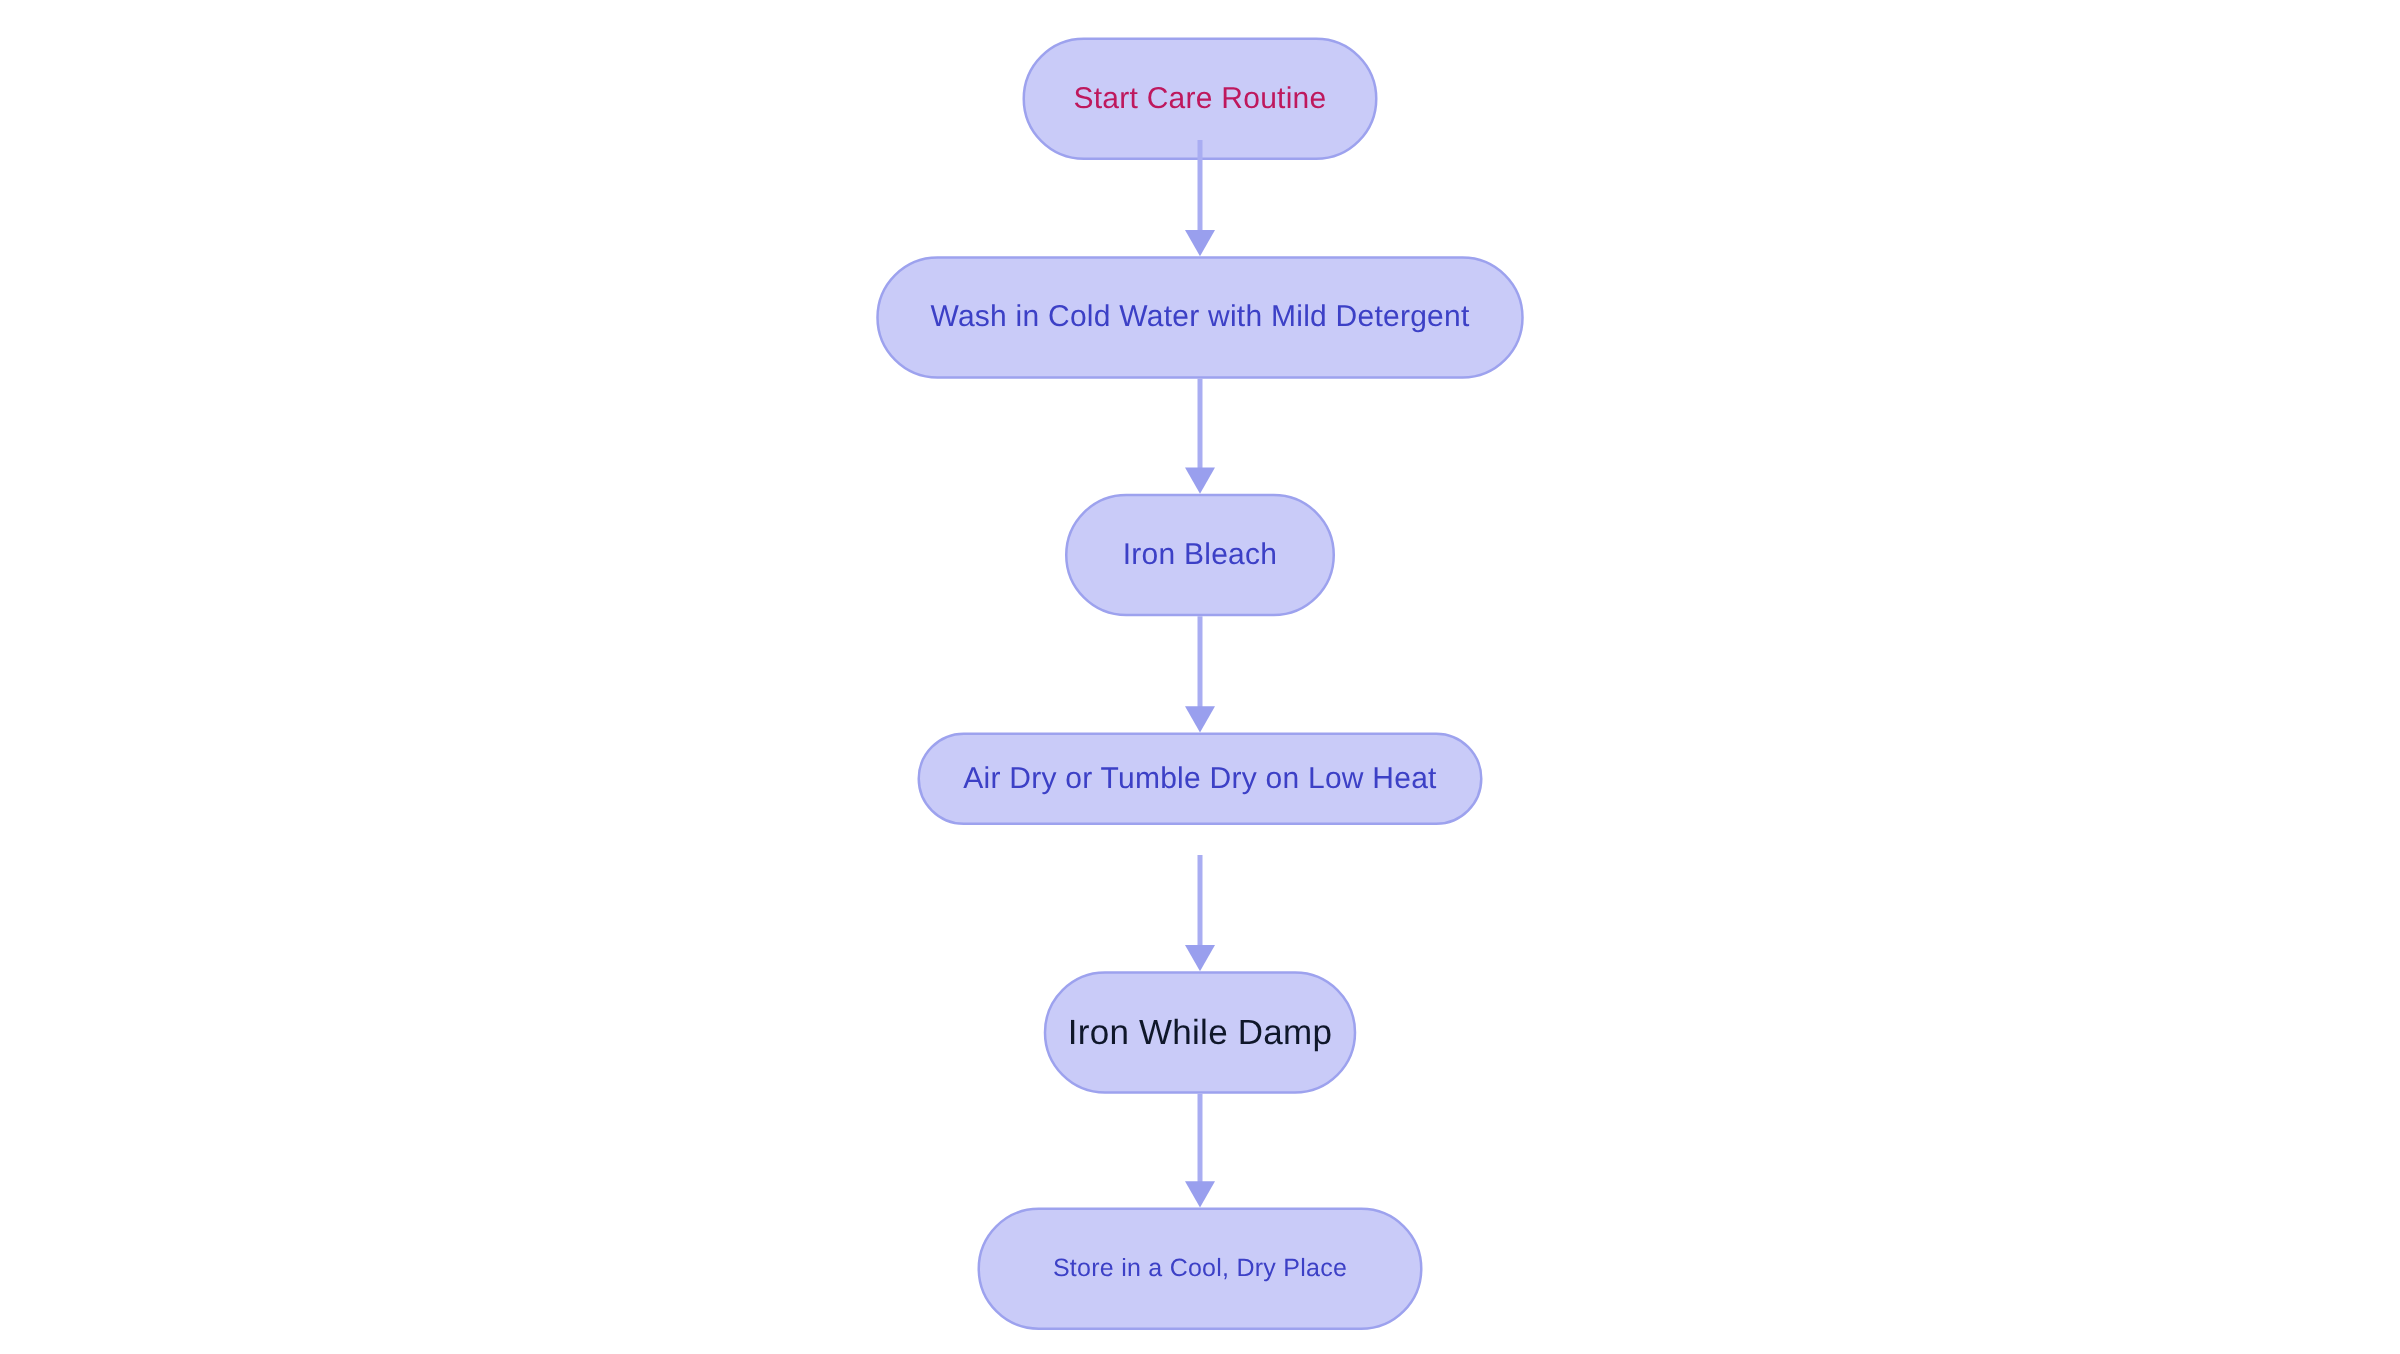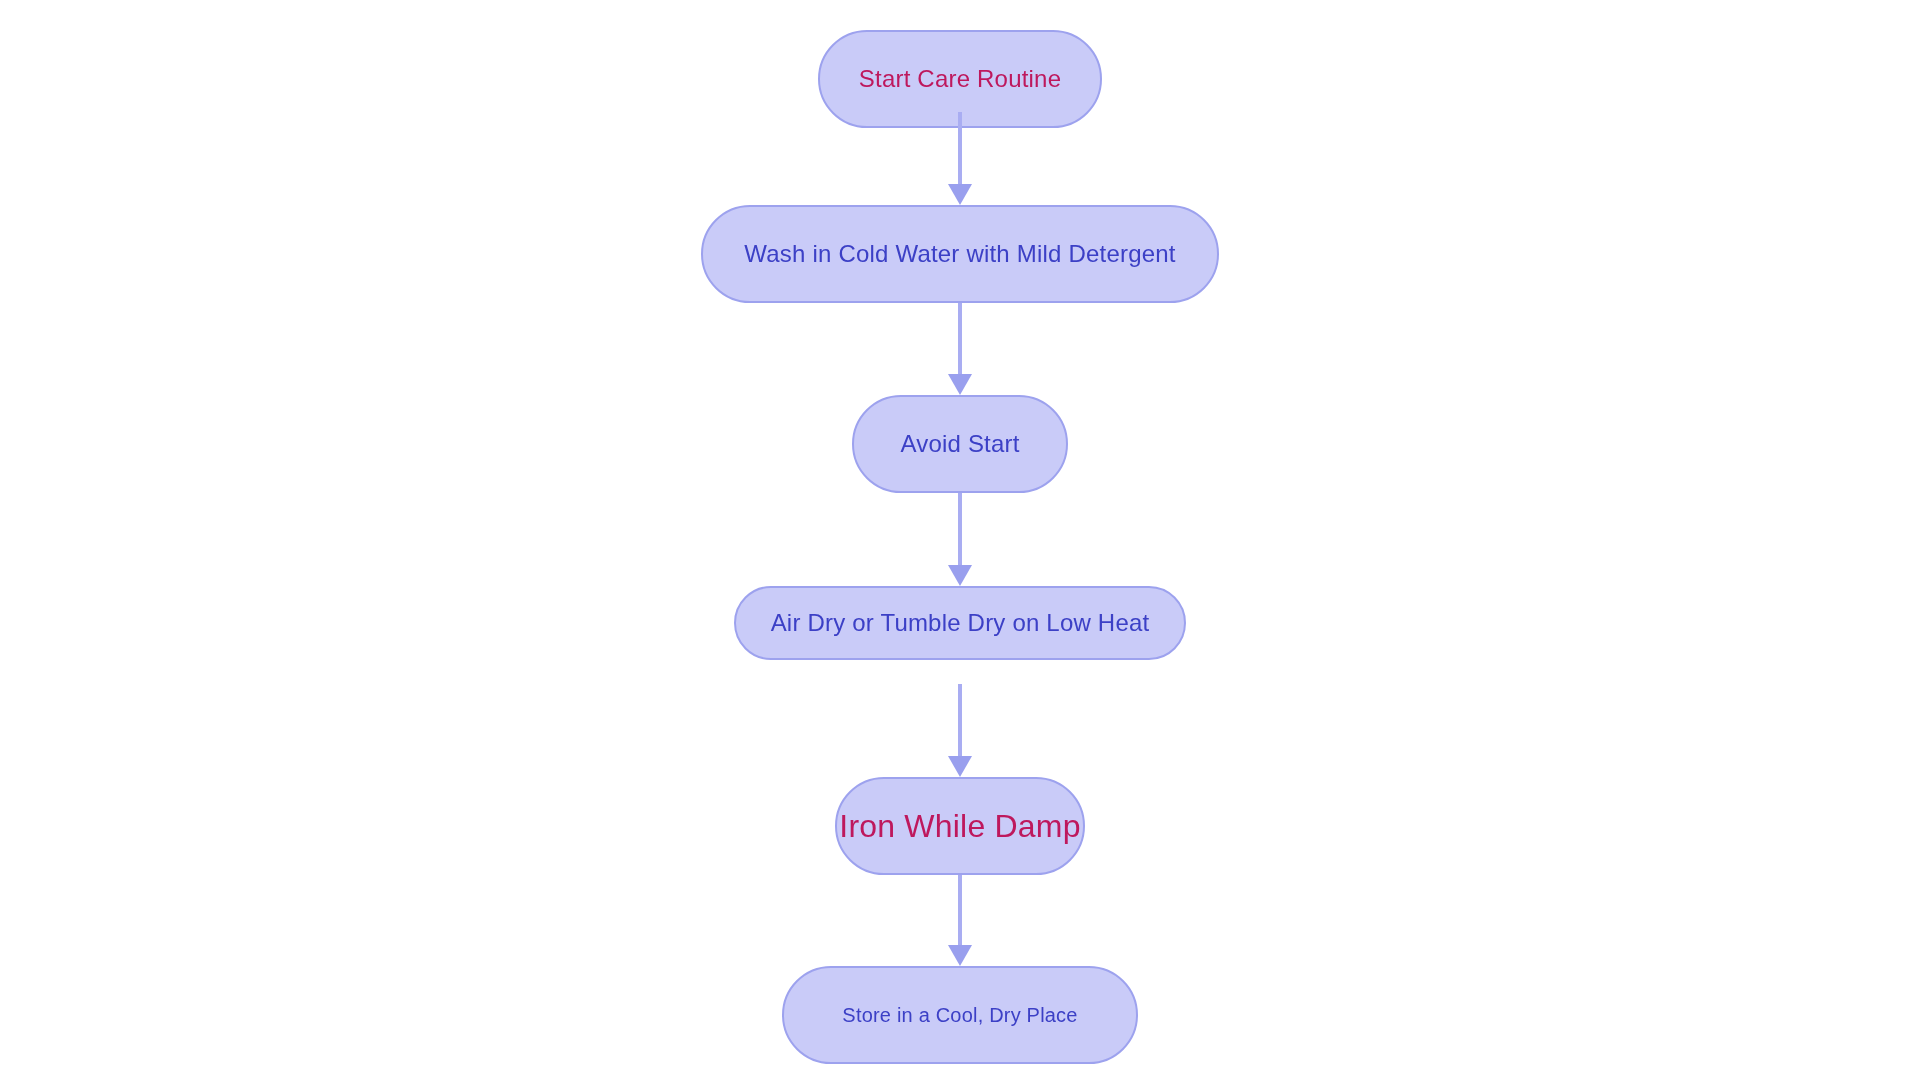--- a/index.html
+++ b/index.html
@@ -39,26 +39,26 @@
 <body>
 
 <div class="canvas" id="canvas" style="width: 1920px; height: 1083px; background: rgb(255, 255, 255);">
     <div class="node" style="left: 818px; top: 14px; width: 284px; height: 98px; background: rgb(201, 203, 248); border: 2px solid rgb(157, 162, 238); border-radius: 49px; color: #be185d; font-size: 24px; margin-top: 16px;">
       <span>Start Care Routine</span>
     </div>
     <div class="node" style="left: 701px; top: 205px; width: 518px; height: 98px; background: rgb(201, 203, 248); border: 2px solid rgb(157, 162, 238); border-radius: 49px; color: rgb(60, 64, 198); font-size: 24px; text-align: right;">
       <span>Wash in Cold Water with Mild Detergent</span>
     </div>
     <div class="node" style="left: 852px; top: 395px; width: 216px; height: 98px; background: rgb(201, 203, 248); border: 2px solid rgb(157, 162, 238); border-radius: 49px; color: rgb(60, 64, 198); font-size: 24px;">
-      <span>Avoid Start</span>
+      <span>Iron Bleach</span>
     </div>
     <div class="node" style="left: 734px; top: 586px; width: 452px; height: 74px; background: rgb(201, 203, 248); border: 2px solid rgb(157, 162, 238); border-radius: 49px; color: rgb(60, 64, 198); font-size: 24px;">
       <span>Air Dry or Tumble Dry on Low Heat</span>
     </div>
-    <div class="node" style="left: 835px; top: 777px; width: 250px; height: 98px; background: rgb(201, 203, 248); border: 2px solid rgb(157, 162, 238); border-radius: 49px; color: #be185d; font-size: 32px;">
+    <div class="node" style="left: 835px; top: 777px; width: 250px; height: 98px; background: rgb(201, 203, 248); border: 2px solid rgb(157, 162, 238); border-radius: 49px; color: #0f172a; font-size: 28px;">
       <span>Iron While Damp</span>
     </div>
     <div class="node" style="left: 782px; top: 966px; width: 356px; height: 98px; background: rgb(201, 203, 248); border: 2px solid rgb(157, 162, 238); border-radius: 49px; color: rgb(60, 64, 198); font-size: 20px;">
       <span>Store in a Cool, Dry Place</span>
     </div>
     <div class="edge-line" style="left: 958px; top: 112px; width: 4px; height: 73px; background: rgb(169, 173, 242);"></div>
     <div class="arrowhead" style="left: 948px; top: 184px; border-left: 12px solid transparent; border-right: 12px solid transparent; border-top: 21px solid rgb(153, 159, 238);"></div>
     <div class="edge-line" style="left: 958px; top: 303px; width: 4px; height: 72px; background: rgb(169, 173, 242);"></div>
     <div class="arrowhead" style="left: 948px; top: 374px; border-left: 12px solid transparent; border-right: 12px solid transparent; border-top: 21px solid rgb(153, 159, 238);"></div>
     <div class="edge-line" style="left: 958px; top: 493px; width: 4px; height: 73px; background: rgb(169, 173, 242);"></div>

